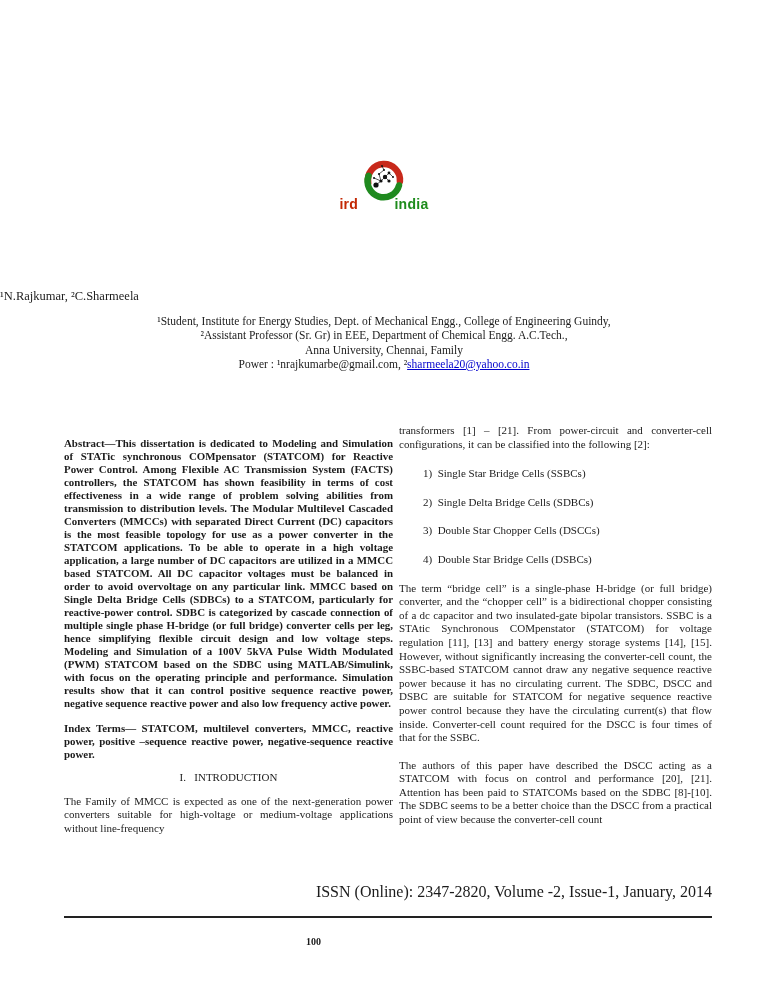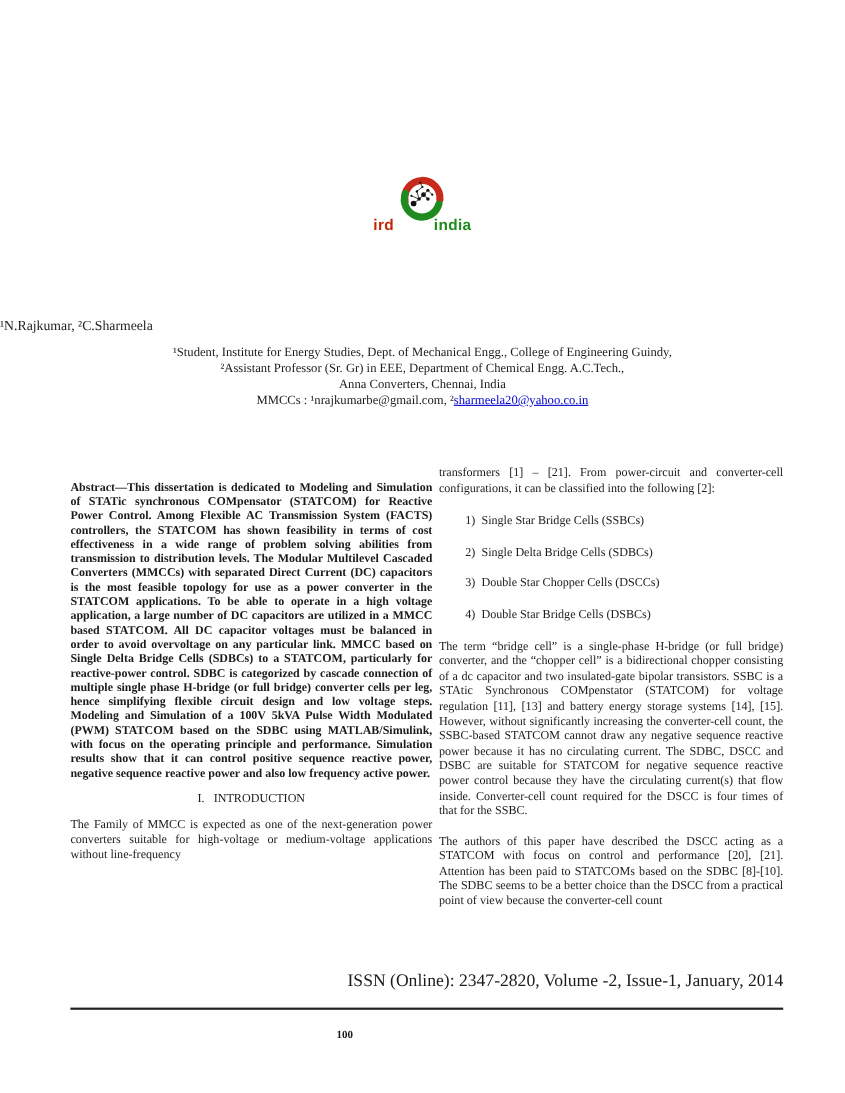--- a/index.html
+++ b/index.html
@@ -91,26 +91,27 @@
       </g>
     </svg>
     <div class="logo-text"><span class="logo-ird">ird</span> <span class="logo-india">india</span></div>
   </div>
 
 
   <div class="authors">¹N.Rajkumar, ²C.Sharmeela</div>
   <div class="affils">
     <div>¹Student, Institute for Energy Studies, Dept. of Mechanical Engg., College of Engineering Guindy,</div>
     <div>²Assistant Professor (Sr. Gr) in EEE, Department of Chemical Engg. A.C.Tech.,</div>
-    <div>Anna Converters, Chennai, India</div>
-    <div><span>MMCCs : ¹nrajkumarbe@gmail.com, ²</span><span class="email-link">sharmeela20@yahoo.co.in</span></div>
+    <div>Anna University, Chennai, Family</div>
+    <div><span>Power : ¹nrajkumarbe@gmail.com, ²</span><span class="email-link">sharmeela20@yahoo.co.in</span></div>
   </div>
 
   <div class="col-left">
     <div class="abstract">Abstract—This dissertation is dedicated to Modeling and Simulation of STATic synchronous COMpensator (STATCOM) for Reactive Power Control. Among Flexible AC Transmission System (FACTS) controllers, the STATCOM has shown feasibility in terms of cost effectiveness in a wide range of problem solving abilities from transmission to distribution levels. The Modular Multilevel Cascaded Converters (MMCCs) with separated Direct Current (DC) capacitors is the most feasible topology for use as a power converter in the STATCOM applications. To be able to operate in a high voltage application, a large number of DC capacitors are utilized in a MMCC based STATCOM. All DC capacitor voltages must be balanced in order to avoid overvoltage on any particular link. MMCC based on Single Delta Bridge Cells (SDBCs) to a STATCOM, particularly for reactive-power control. SDBC is categorized by cascade connection of multiple single phase H-bridge (or full bridge) converter cells per leg, hence simplifying flexible circuit design and low voltage steps. Modeling and Simulation of a 100V 5kVA Pulse Width Modulated (PWM) STATCOM based on the SDBC using MATLAB/Simulink, with focus on the operating principle and performance. Simulation results show that it can control positive sequence reactive power, negative sequence reactive power and also low frequency active power.</div>
+    <div class="index-terms">Index Terms— STATCOM, multilevel converters, MMCC, reactive power, positive –sequence reactive power, negative-sequence reactive power.</div>
     <div class="section-heading">I.   INTRODUCTION</div>
     <div class="intro-para">The Family of MMCC is expected as one of the next-generation power converters suitable for high-voltage or medium-voltage applications without line-frequency</div>
   </div>
 
   <div class="col-right">
     <div>transformers [1] – [21]. From power-circuit and converter-cell configurations, it can be classified into the following [2]:</div>
     <div class="cell-list">
       <div class="cell-list-item">1)  Single Star Bridge Cells (SSBCs)</div>
       <div class="cell-list-item">2)  Single Delta Bridge Cells (SDBCs)</div>
       <div class="cell-list-item">3)  Double Star Chopper Cells (DSCCs)</div>

